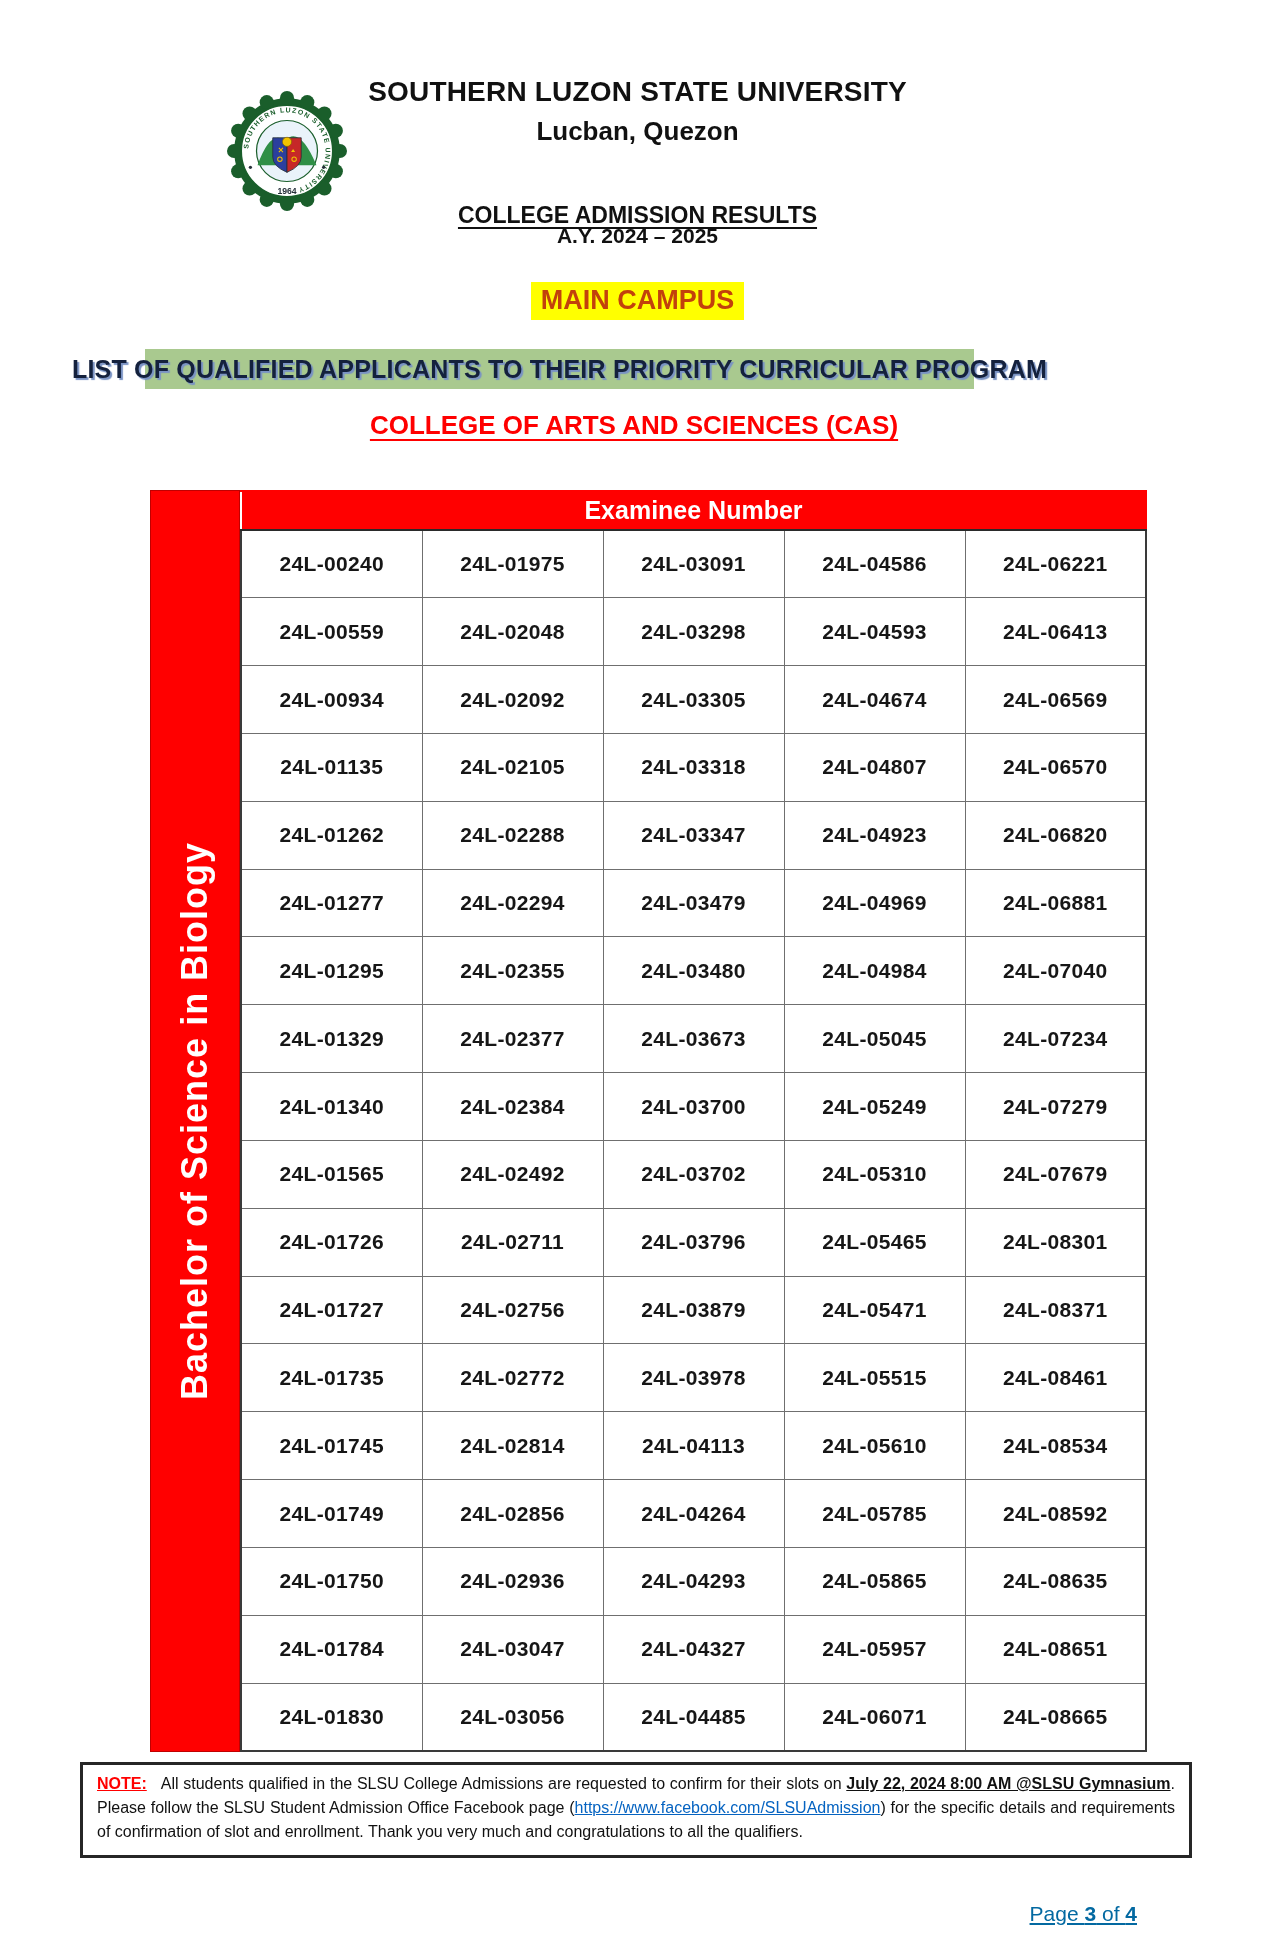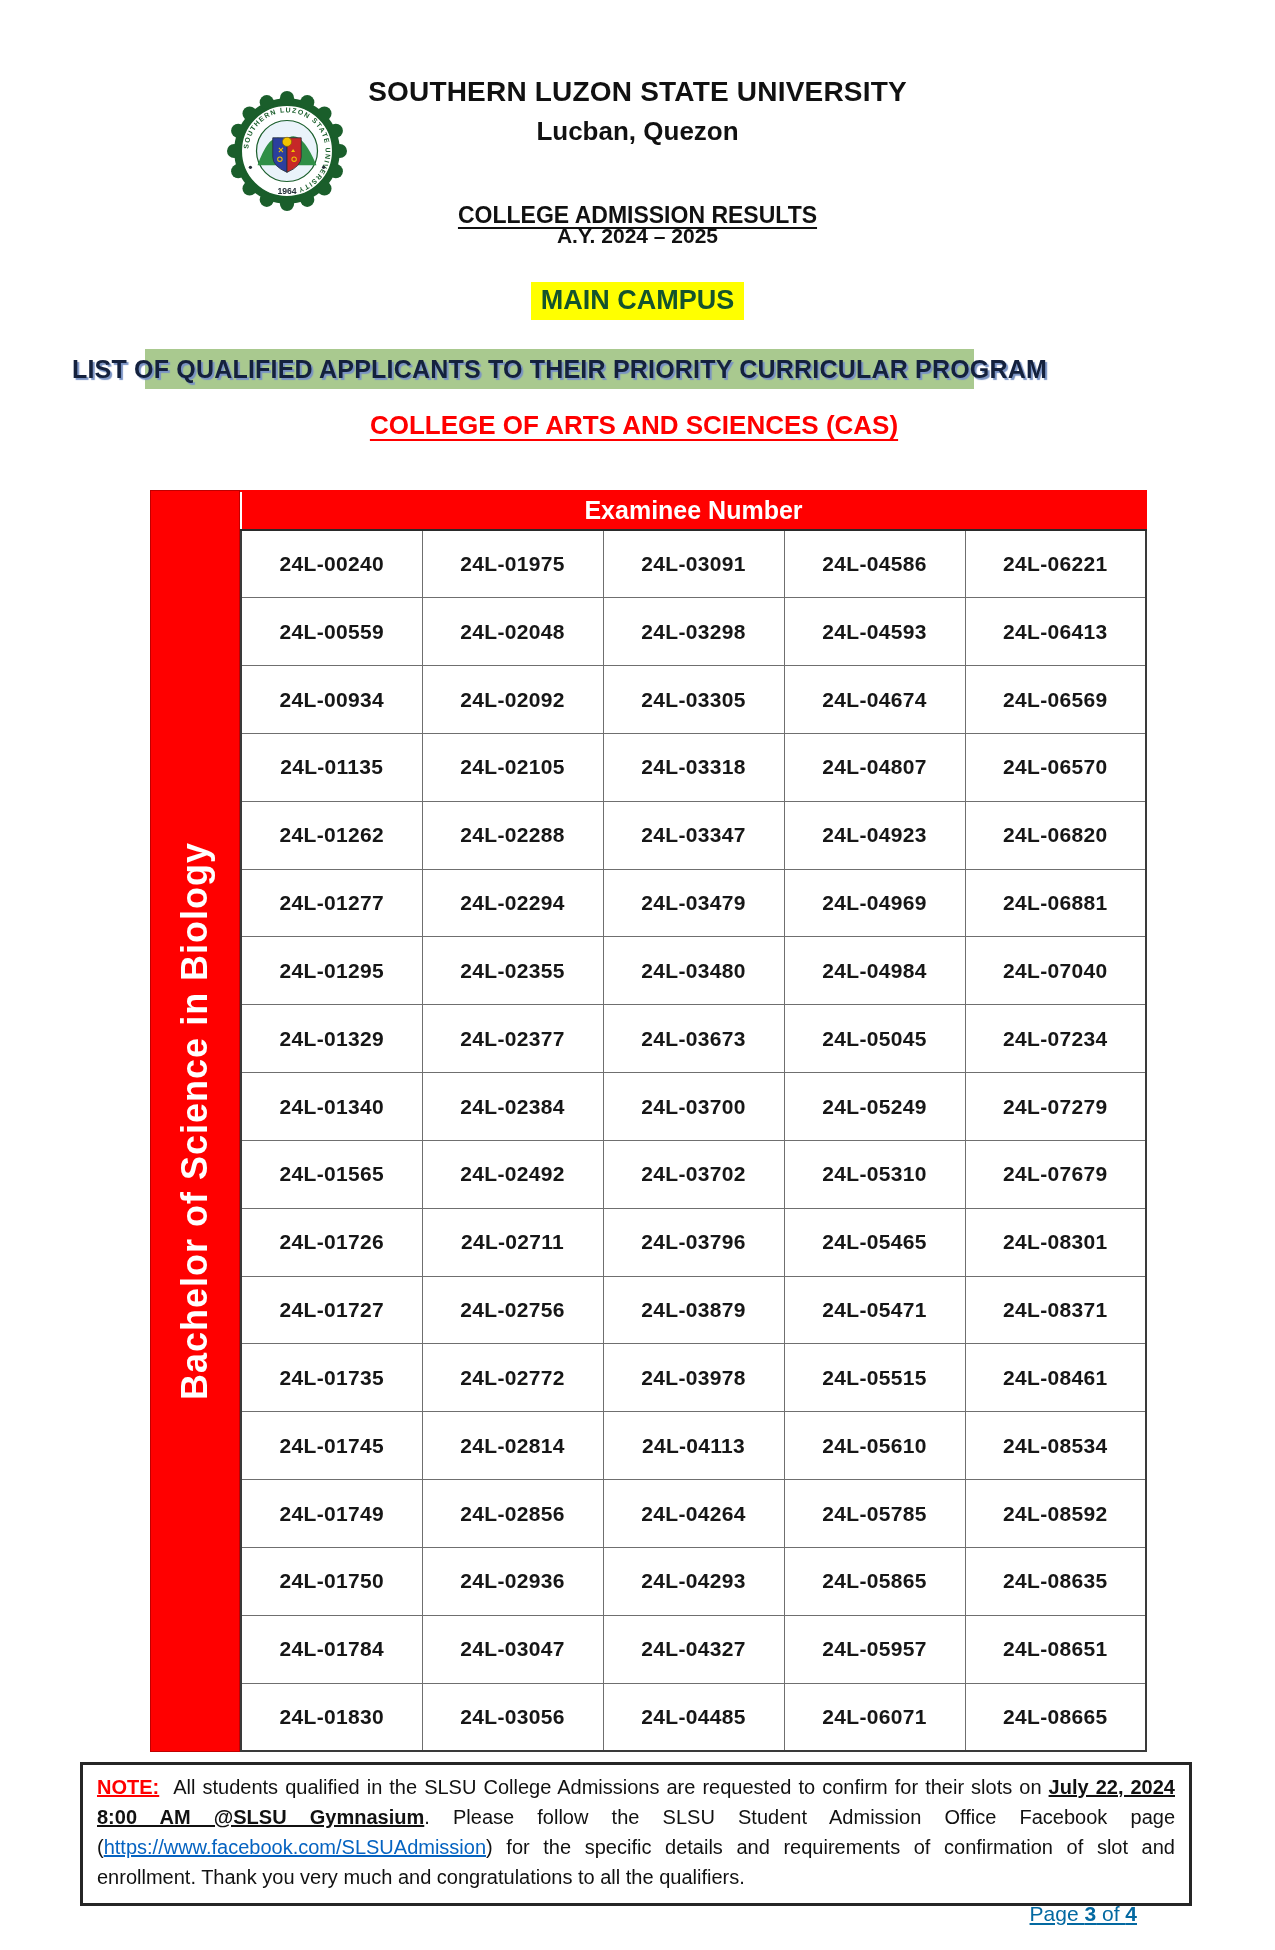--- a/index.html
+++ b/index.html
@@ -20,21 +20,21 @@
   .hdr-university { top: 76px;  font-size: 28px; letter-spacing: .2px; color: #111; }
   .hdr-location   { top: 116px; font-size: 26px; color: #111; }
   .hdr-title      { top: 202px; font-size: 23px; text-decoration: underline; text-underline-offset: 4px; color: #111; }
   .hdr-ay         { top: 224px; font-size: 21px; color: #111; }
 
   
   .campus-row { position: absolute; left: 0; right: 0; top: 282px; text-align: center; }
   .campus-badge {
     display: inline-block;
     background: #FFFF00;
-    color: #14532d;
+    color: #c2410c;
     font-weight: bold; font-size: 27px;
     padding: 3px 10px 4px;
   }
 
   
   .banner {
     position: absolute; left: 145px; top: 349px; width: 829px; height: 40px;
     background: #A9C98F;
     display: flex; align-items: center; justify-content: center;
     font-weight: bold; font-size: 25px; letter-spacing: .2px;
@@ -93,21 +93,21 @@
     text-align: center; vertical-align: middle;
     font-size: 21px; font-weight: bold; color: #161616;
     letter-spacing: .3px;
   }
 
   
   .note {
     position: absolute; left: 80px; top: 1762px; width: 1112px;
     border: 3px solid #262626;
     padding: 7px 14px 11px;
-    font-size: 20px; line-height: 1.5;
+    font-size: 16px; line-height: 1.5;
     text-align: justify;
     color: #111;
   }
   .note-label { color: #FF0000; font-weight: bold; text-decoration: underline; margin-right: 14px; }
   .note-emphasis { font-weight: bold; text-decoration: underline; }
   .note-link { color: #0563C1; text-decoration: underline; cursor: pointer; }
 
   
   .page-footer { position: absolute; top: 1902px; right: 138px; font-size: 21px; color: #0369a1; white-space: pre; text-decoration: underline; }
   .page-footer .bold { font-weight: bold; }

